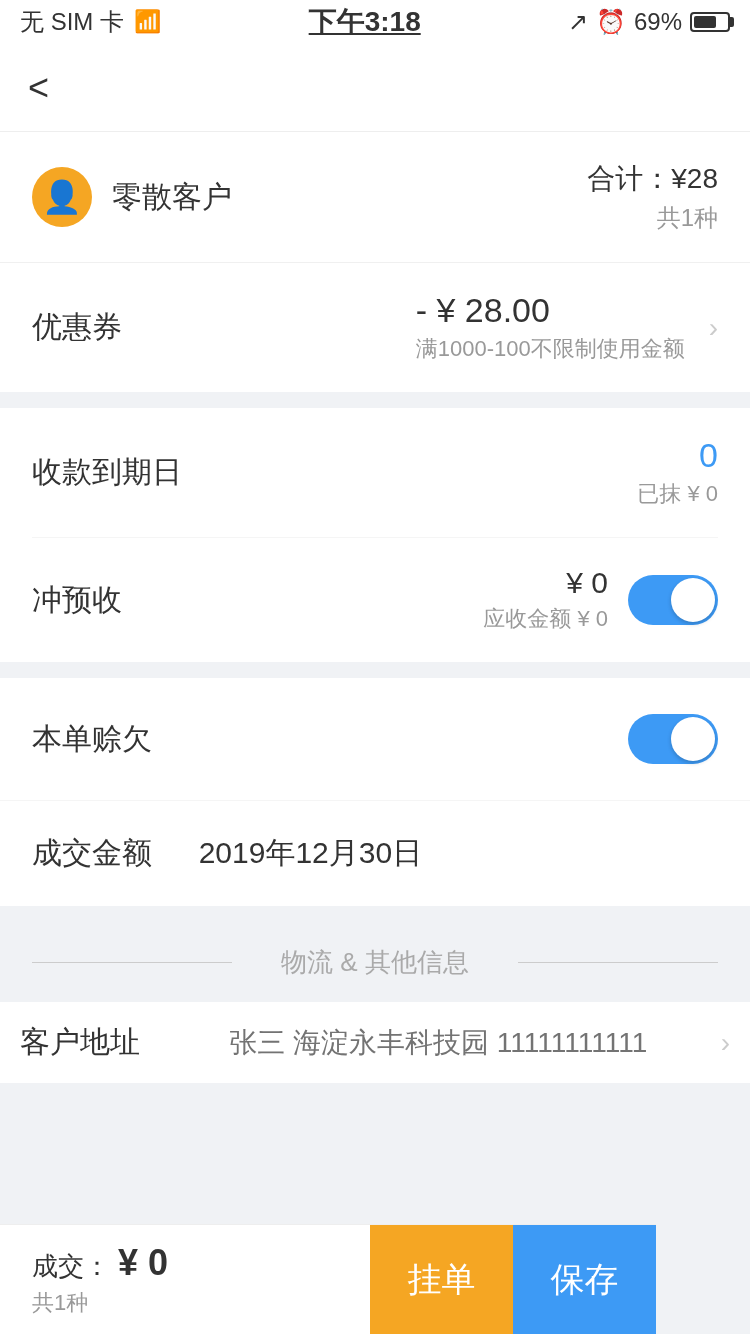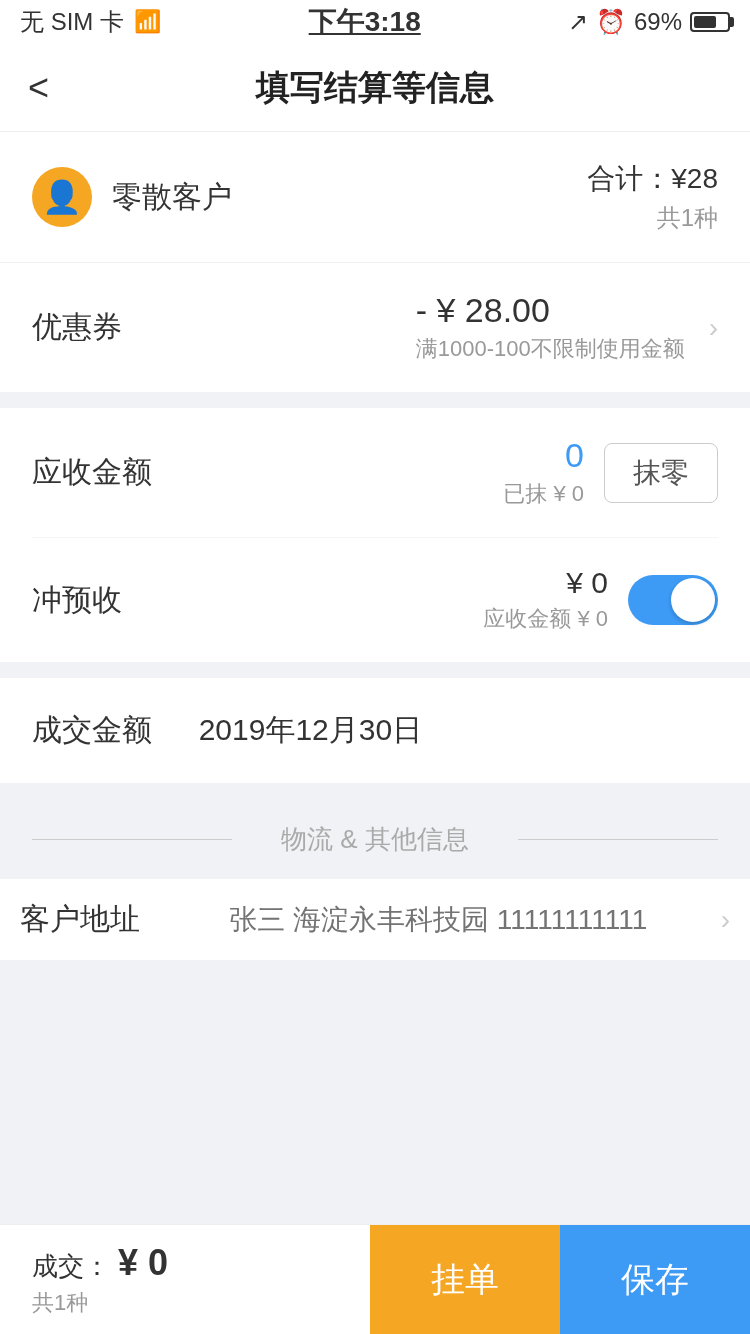--- a/index.html
+++ b/index.html
@@ -324,21 +324,21 @@
     }
 
     
     .bottom-spacer {
       height: 120px;
     }
     .bottom-bar {
       position: fixed;
       bottom: 0;
       left: 0;
-      width: 750px;
+      width: 656px;
       height: 110px;
       background: #fff;
       display: flex;
       align-items: center;
       border-top: 1px solid #eee;
     }
     .bottom-info {
       flex: 0 0 370px;
       padding: 0 32px;
     }
@@ -406,21 +406,20 @@
     <span>⏰</span>
     <span>69%</span>
     <span class="battery-icon">
       <span class="battery-fill"></span>
     </span>
   </div>
 </div>
 
 <div class="nav-bar">
   <span class="nav-back">&lt;</span>
-  <span class="nav-title">填写结算等信息</span>
 </div>
 
 <div class="section">
   <div class="customer-row">
     <div class="customer-left">
       <div class="customer-avatar">
         <span>👤</span>
       </div>
       <span class="customer-name">零散客户</span>
     </div>
@@ -438,45 +437,50 @@
         <div class="coupon-desc">满1000-100不限制使用金额</div>
       </div>
       <span class="chevron-right">›</span>
     </div>
   </div>
 </div>
 
 <div class="transaction-section">
 
   <div class="transaction-row">
-    <span class="row-label">应收金额</span>
+    <span class="row-label">收款到期日</span>
     <div class="row-right">
       <div class="row-right-col">
         <span class="amount-value">0</span>
         <span class="amount-zero-note">已抹  ¥ 0</span>
       </div>
-      <button class="round-btn">抹零</button>
     </div>
   </div>
 
   <div class="transaction-row">
     <span class="row-label">冲预收</span>
     <div class="row-right">
       <div class="row-right-col">
         <span class="prepay-amount">¥ 0</span>
         <span class="prepay-receivable">应收金额 ¥ 0</span>
       </div>
       <div class="toggle">
         <div class="toggle-knob"></div>
       </div>
     </div>
   </div>
 </div>
 
 <div class="debt-section">
+  <div class="debt-row">
+    <span class="debt-label">本单赊欠</span>
+    <div class="toggle">
+      <div class="toggle-knob"></div>
+    </div>
+  </div>
   <div class="due-date-row">
     <span>成交金额</span>
     <span>　</span>
     <span>2019年12月30日</span>
   </div>
 </div>
 
 <div class="logistics-separator">
   <span class="logistics-text">物流 &amp; 其他信息</span>
 </div>

